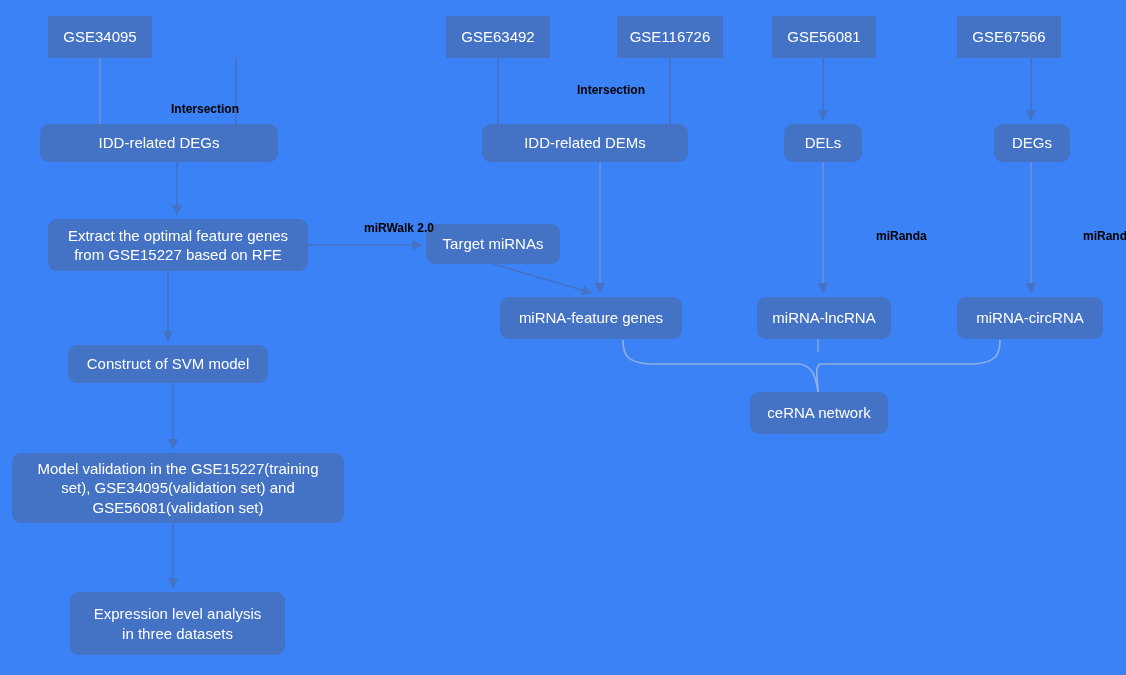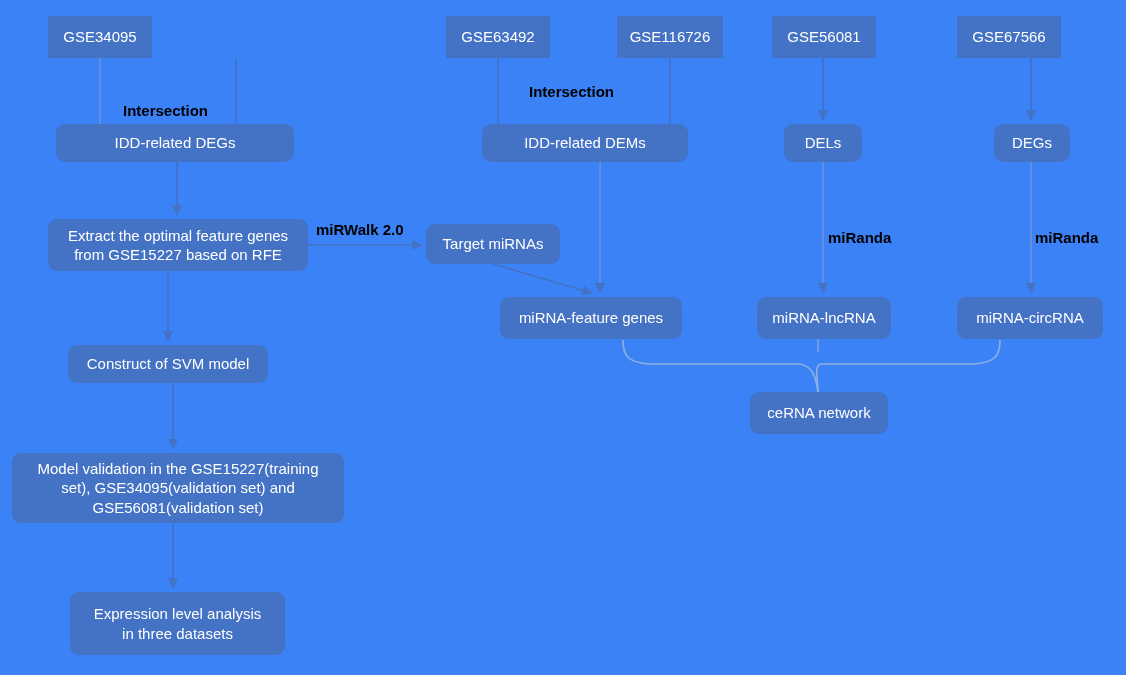--- a/index.html
+++ b/index.html
@@ -44,25 +44,26 @@
     border-radius: 9px;
   }
   .node .nlabel {
     display: block;
     width: 100%;
     white-space: pre-line;
   }
   .edge-label {
     position: absolute;
     color: #000000;
-    font-size: 15px;
+    font-size: 12px;
     font-weight: bold;
     white-space: nowrap;
     z-index: 4;
     line-height: 1;
+    margin-left: 48px;
   }
 </style>
 </head>
 <body>
 
 <div id="canvas">
 
   <svg id="edges" viewBox="0 0 1126 675" width="1126" height="675">
     <defs>
       <marker id="arrowhead" markerWidth="9" markerHeight="9" refX="6.2" refY="3.2" orient="auto" markerUnits="strokeWidth">
@@ -121,21 +122,21 @@
   </div>
 
   <div class="node rect" style="left:772px; top:16px; width:104px; height:42px;">
     <span class="nlabel">GSE56081</span>
   </div>
 
   <div class="node rect" style="left:957px; top:16px; width:104px; height:42px;">
     <span class="nlabel">GSE67566</span>
   </div>
 
-  <div class="node round" style="left:56px; top:124px; width:238px; height:38px;">
+  <div class="node round" style="left:40px; top:124px; width:238px; height:38px;">
     <span class="nlabel">IDD-related DEGs</span>
   </div>
 
   <div class="node round" style="left:482px; top:124px; width:206px; height:38px;">
     <span class="nlabel">IDD-related DEMs</span>
   </div>
 
   <div class="node round" style="left:784px; top:124px; width:78px; height:38px;">
     <span class="nlabel">DELs</span>
   </div>

